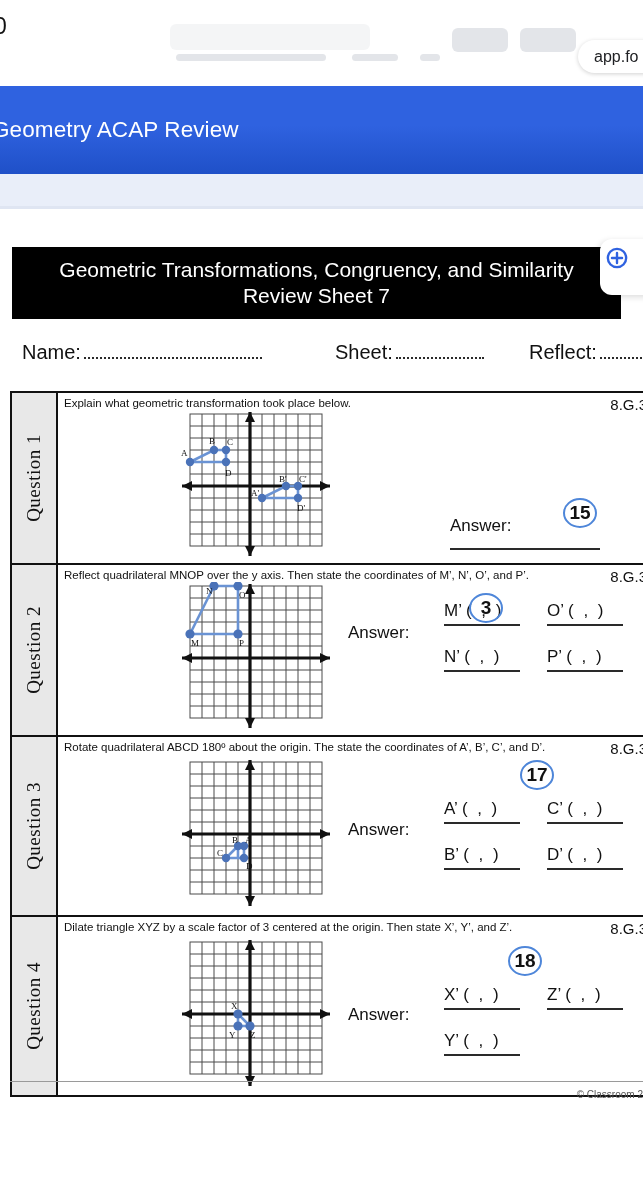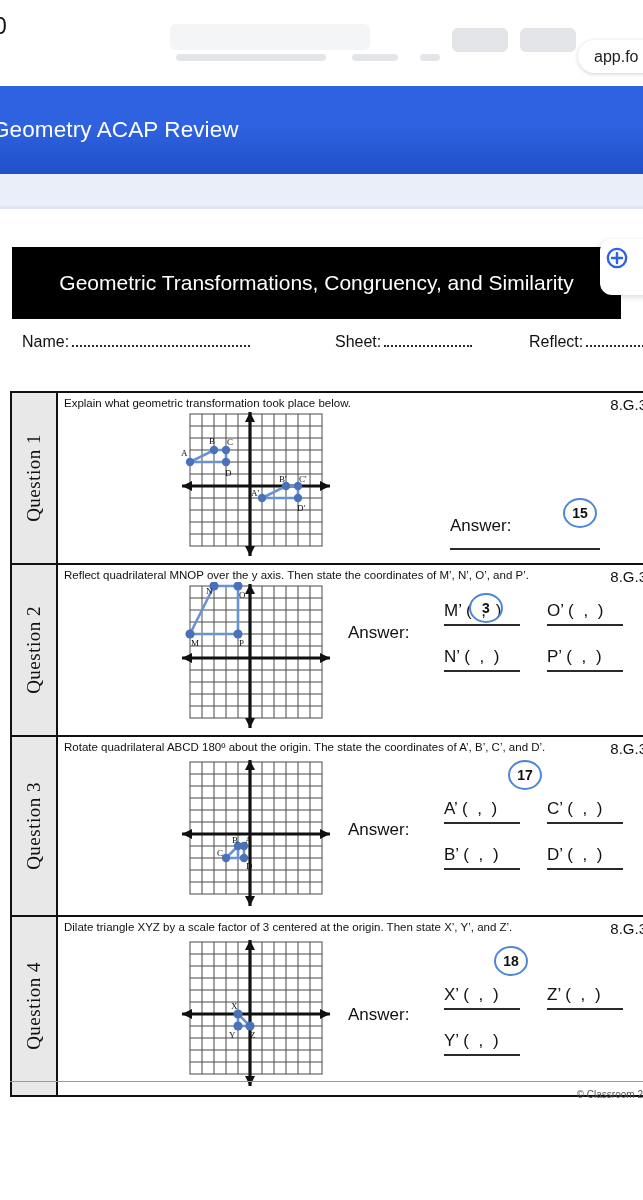--- a/index.html
+++ b/index.html
@@ -75,22 +75,22 @@
     position: absolute; left: 600px; top: 30px; width: 52px; height: 56px;
     background: #ffffff; border-radius: 12px 0 0 12px;
     box-shadow: -2px 2px 6px rgba(0,0,0,.14);
     display: flex; align-items: flex-start; justify-content: flex-start;
     padding: 8px 0 0 6px;
   }
   #plus-circle-icon { width: 22px; height: 22px; display: block; }
 
   
   #idrow {
-    position: absolute; left: 0; top: 124px; width: 643px; height: 36px;
-    font-size: 16px; color: #111;
+    position: absolute; left: 0; top: 132px; width: 643px; height: 36px;
+    font-size: 20px; color: #111;
   }
   .idfield { position: absolute; display: flex; align-items: baseline; white-space: nowrap; }
   .idlabel { margin-right: 3px; }
   .idblank { display: inline-block; border-bottom: 2px dotted #2a2a2a; height: 14px; }
 
   
   #qtable {
     position: absolute; left: 10px; top: 182px;
     width: 645px; border-top: 2px solid #111;
   }
@@ -135,21 +135,21 @@
   .coord-item { position: absolute; }
   .coord-text { font-size: 17px; color: #111; white-space: nowrap; }
   .coord-rule { border-bottom: 2.5px solid #2a2a2a; width: 76px; margin-top: 3px; }
 
   
   .marker {
     position: absolute;
     width: 34px; height: 30px; border-radius: 50%;
     border: 2.5px solid #4e86d9;
     display: flex; align-items: center; justify-content: center;
-    font-size: 14px; font-weight: 700; color: #111;
+    font-size: 19px; font-weight: 700; color: #111;
     background: transparent;
   }
 
   #footer-copy {
     position: absolute; right: 0px; top: 880px; width: 643px;
     text-align: right; font-size: 10px; color: #555; padding-right: 0px;
   }
   #footer-rule {
     position: absolute; left: 10px; top: 872px; width: 633px; height: 1px; background: #9a9a9a;
   }
@@ -173,20 +173,21 @@
 <div id="app-header">
   <div id="app-title">Geometry ACAP Review</div>
 </div>
 <div id="app-subbar"></div>
 <div id="subbar-edge"></div>
 
 <div id="worksheet">
 
   <div id="title-banner">
     <div id="title-line-1">Geometric Transformations, Congruency, and Similarity</div>
+    <div id="title-line-2">Review Sheet 7</div>
   </div>
 
   <div id="add-fab">
     <svg id="plus-circle-icon" viewBox="0 0 24 24">
       <circle cx="12" cy="12" r="10" fill="none" stroke="#2f62e0" stroke-width="2.6"></circle>
       <line x1="12" y1="6.5" x2="12" y2="17.5" stroke="#2f62e0" stroke-width="2.6" stroke-linecap="round"></line>
       <line x1="6.5" y1="12" x2="17.5" y2="12" stroke="#2f62e0" stroke-width="2.6" stroke-linecap="round"></line>
     </svg>
   </div>
 
@@ -437,21 +438,21 @@
           </div>
           <div class="coord-item" style="left:0;top:46px;">
             <span class="coord-text">B’ (</span><span class="coord-text" style="display:inline-block;width:24px;text-align:center;">,</span><span class="coord-text">)</span>
             <div class="coord-rule"></div>
           </div>
           <div class="coord-item" style="left:103px;top:46px;">
             <span class="coord-text">D’ (</span><span class="coord-text" style="display:inline-block;width:24px;text-align:center;">,</span><span class="coord-text">)</span>
             <div class="coord-rule"></div>
           </div>
         </div>
-        <div class="marker" style="left:450px;top:23px;">17</div>
+        <div class="marker" style="left:462px;top:23px;">17</div>
       </div>
     </div>
 
     <div class="qrow" style="height:180px;">
       <div class="qlabel-cell">
         <span class="qlabel-text">Question 4</span>
       </div>
       <div class="qbody">
         <div class="qprompt">Dilate triangle XYZ by a scale factor of 3 centered at the origin.  Then state X’, Y’, and Z’.</div>
         <div class="qstandard">8.G.3</div>
@@ -514,21 +515,21 @@
           </div>
           <div class="coord-item" style="left:103px;top:0;">
             <span class="coord-text">Z’ (</span><span class="coord-text" style="display:inline-block;width:24px;text-align:center;">,</span><span class="coord-text">)</span>
             <div class="coord-rule"></div>
           </div>
           <div class="coord-item" style="left:0;top:46px;">
             <span class="coord-text">Y’ (</span><span class="coord-text" style="display:inline-block;width:24px;text-align:center;">,</span><span class="coord-text">)</span>
             <div class="coord-rule"></div>
           </div>
         </div>
-        <div class="marker" style="left:436px;top:29px;">18</div>
+        <div class="marker" style="left:450px;top:29px;">18</div>
       </div>
     </div>
 
   </div>
 
   <div id="footer-rule"></div>
   <div id="footer-copy">© Classroom 2</div>
 </div>
 
 </body></html>

